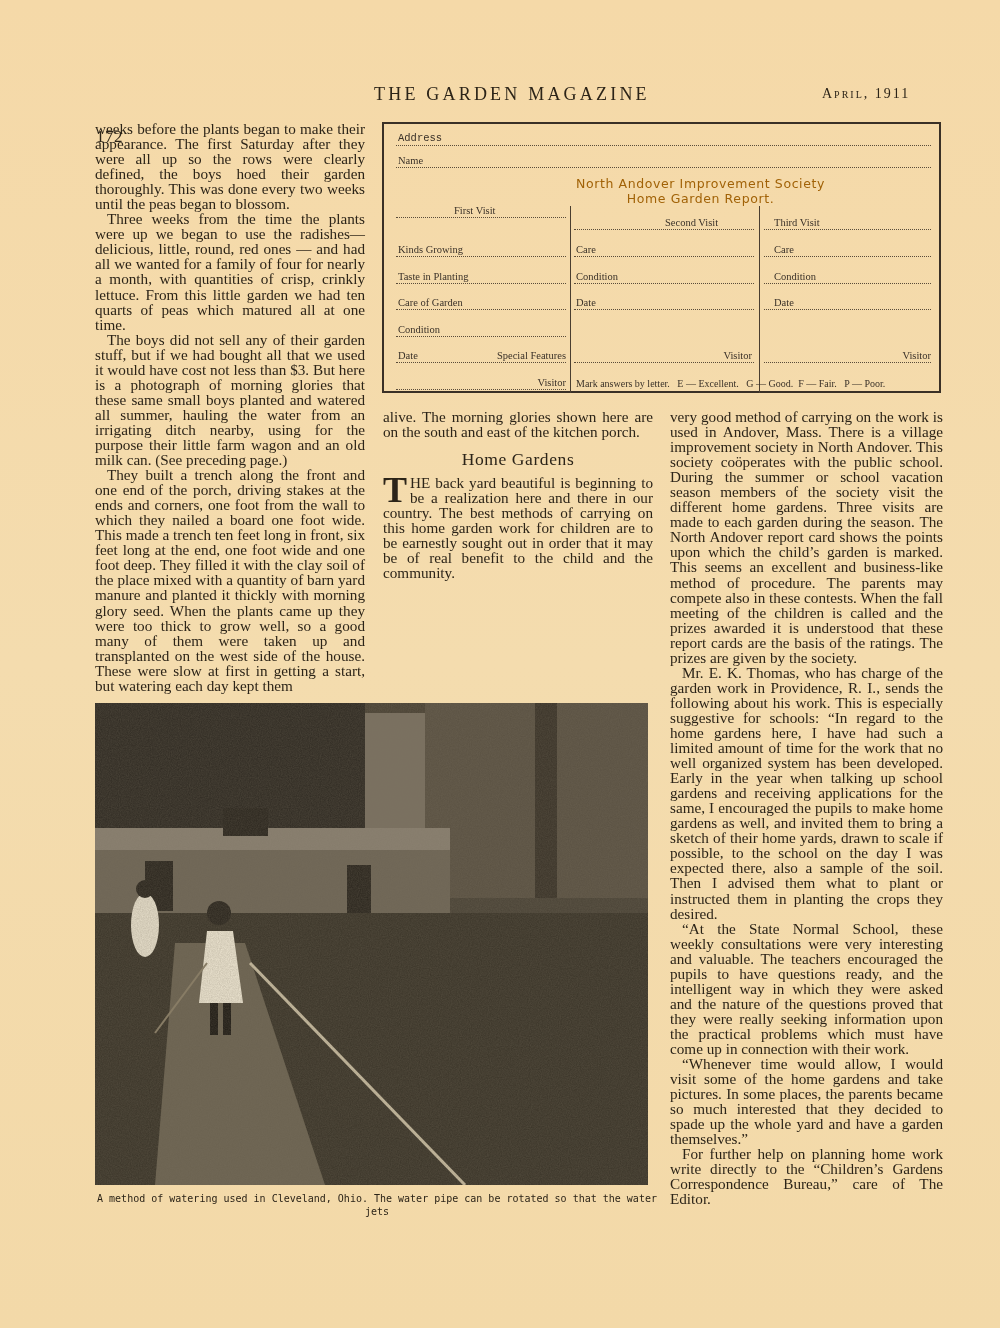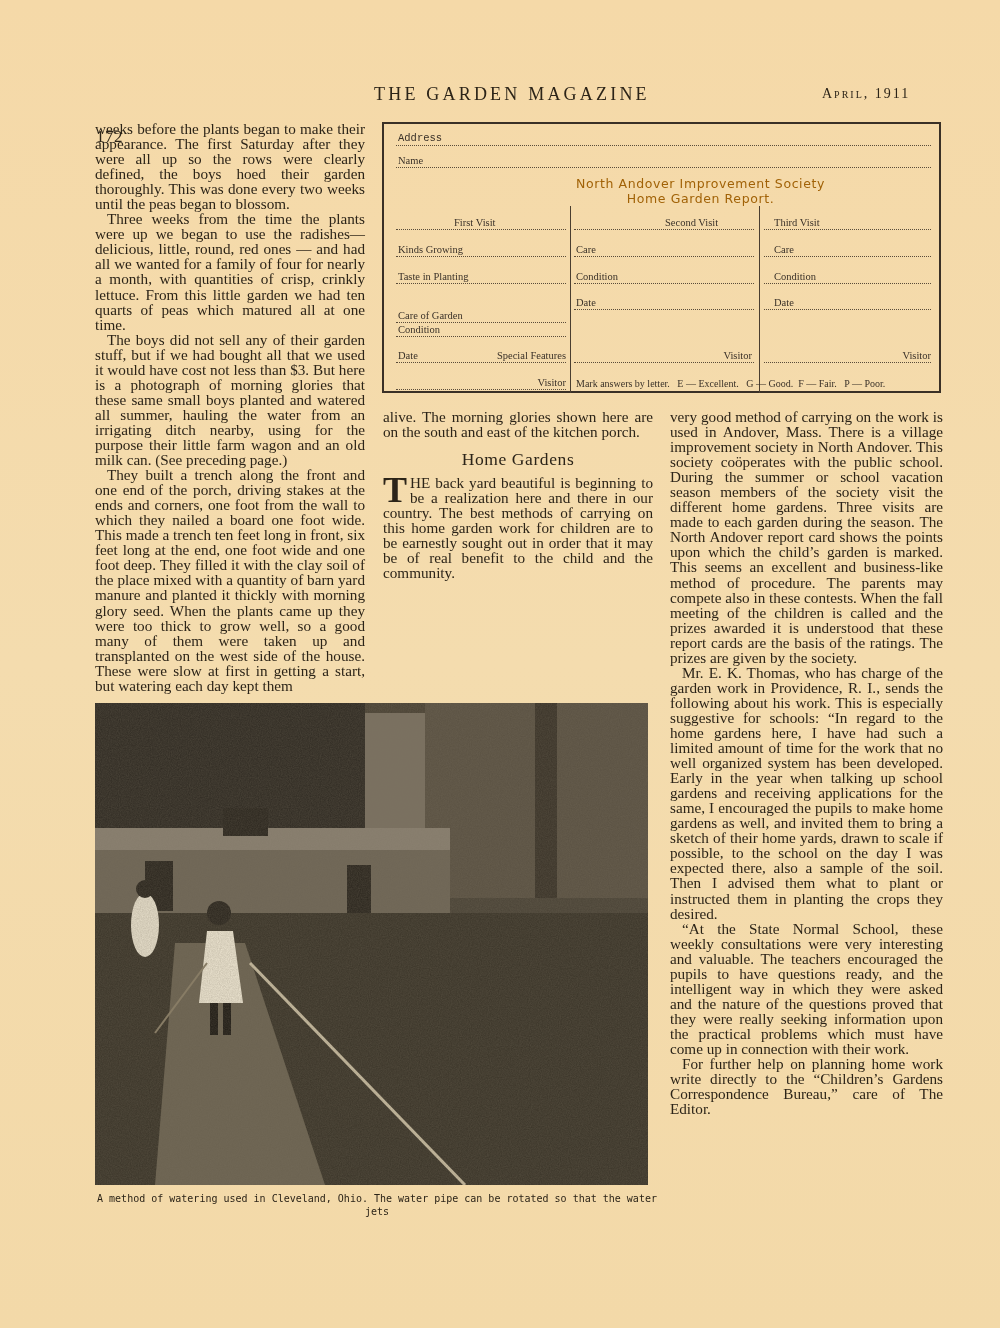--- a/index.html
+++ b/index.html
@@ -82,30 +82,30 @@
   </div>
   <div class="fline" style="left:12px; top:30px; width:535px;">
     <span style="left:2px;">Name</span>
   </div>
   <div class="form-title" style="top:52px;">North Andover Improvement Society</div>
   <div class="form-title" style="top:67px;">Home Garden Report.</div>
 
   <div class="vdiv" style="left:186px; top:82px; height:187px;"></div>
   <div class="vdiv" style="left:375px; top:82px; height:187px;"></div>
 
-  <div class="fline" style="left:12px; top:92px; width:170px;">
+  <div class="fline" style="left:12px; top:80px; width:170px;">
     <span style="left:58px;">First Visit</span>
   </div>
   <div class="fline" style="left:12px; top:119px; width:170px;">
     <span style="left:2px;">Kinds Growing</span>
   </div>
   <div class="fline" style="left:12px; top:146px; width:170px;">
     <span style="left:2px;">Taste in Planting</span>
   </div>
-  <div class="fline" style="left:12px; top:185px; width:170px;">
+  <div class="fline" style="left:12px; top:172px; width:170px;">
     <span style="left:2px;">Care of Garden</span>
   </div>
   <div class="fline" style="left:12px; top:199px; width:170px;">
     <span style="left:2px;">Condition</span>
   </div>
   <div class="fline" style="left:12px; top:225px; width:170px;">
     <span style="left:2px;">Date</span>
     <span style="right:0;">Special Features</span>
   </div>
   <div class="fline" style="left:12px; top:252px; width:170px;">
@@ -150,20 +150,21 @@
 <div class="abs col col-mid">
   <p class="noindent">alive. The morning glories shown here are on the south and east of the kitchen porch.</p>
   <h2 class="heading">Home Gardens</h2>
   <p class="noindent"><span class="dropcap">T</span><span>HE back yard beautiful is beginning to be a realization here and there in our country. The best methods of carrying on this home garden work for children are to be earnestly sought out in order that it may be of real benefit to the child and the community.</span></p>
 </div>
 
 <div class="abs col col-right">
   <p class="noindent">very good method of carrying on the work is used in Andover, Mass. There is a village improvement society in North Andover. This society coöperates with the public school. During the summer or school vacation season members of the society visit the different home gardens. Three visits are made to each garden during the season. The North Andover report card shows the points upon which the child’s garden is marked. This seems an excellent and business-like method of procedure. The parents may compete also in these contests. When the fall meeting of the children is called and the prizes awarded it is understood that these report cards are the basis of the ratings. The prizes are given by the society.</p>
   <p>Mr. E. K. Thomas, who has charge of the garden work in Providence, R. I., sends the following about his work. This is especially suggestive for schools: “In regard to the home gardens here, I have had such a limited amount of time for the work that no well organized system has been developed. Early in the year when talking up school gardens and receiving applications for the same, I encouraged the pupils to make home gardens as well, and invited them to bring a sketch of their home yards, drawn to scale if possible, to the school on the day I was expected there, also a sample of the soil. Then I advised them what to plant or instructed them in planting the crops they desired.</p>
   <p>“At the State Normal School, these weekly consultations were very interesting and valuable. The teachers encouraged the pupils to have questions ready, and the intelligent way in which they were asked and the nature of the questions proved that they were really seeking information upon the practical problems which must have come up in connection with their work.</p>
+  <p>“Whenever time would allow, I would visit some of the home gardens and take pictures. In some places, the parents became so much interested that they decided to spade up the whole yard and have a garden themselves.”</p>
   <p>For further help on planning home work write directly to the “Children’s Gardens Correspondence Bureau,” care of The Editor.</p>
 </div>
 
 <div class="abs photo" title="Two girls in white dresses tending a city vegetable garden with a rotating water pipe, shed and tall buildings behind">
   <svg width="553" height="482" viewBox="0 0 553 482">
     <defs>
       <filter id="grain">
           <feTurbulence type="fractalNoise" baseFrequency="0.9" numOctaves="2" seed="4"></feTurbulence>
           <feColorMatrix values="0 0 0 0 0.2  0 0 0 0 0.17  0 0 0 0 0.12  0 0 0 0.35 0"></feColorMatrix>
         </filter>

